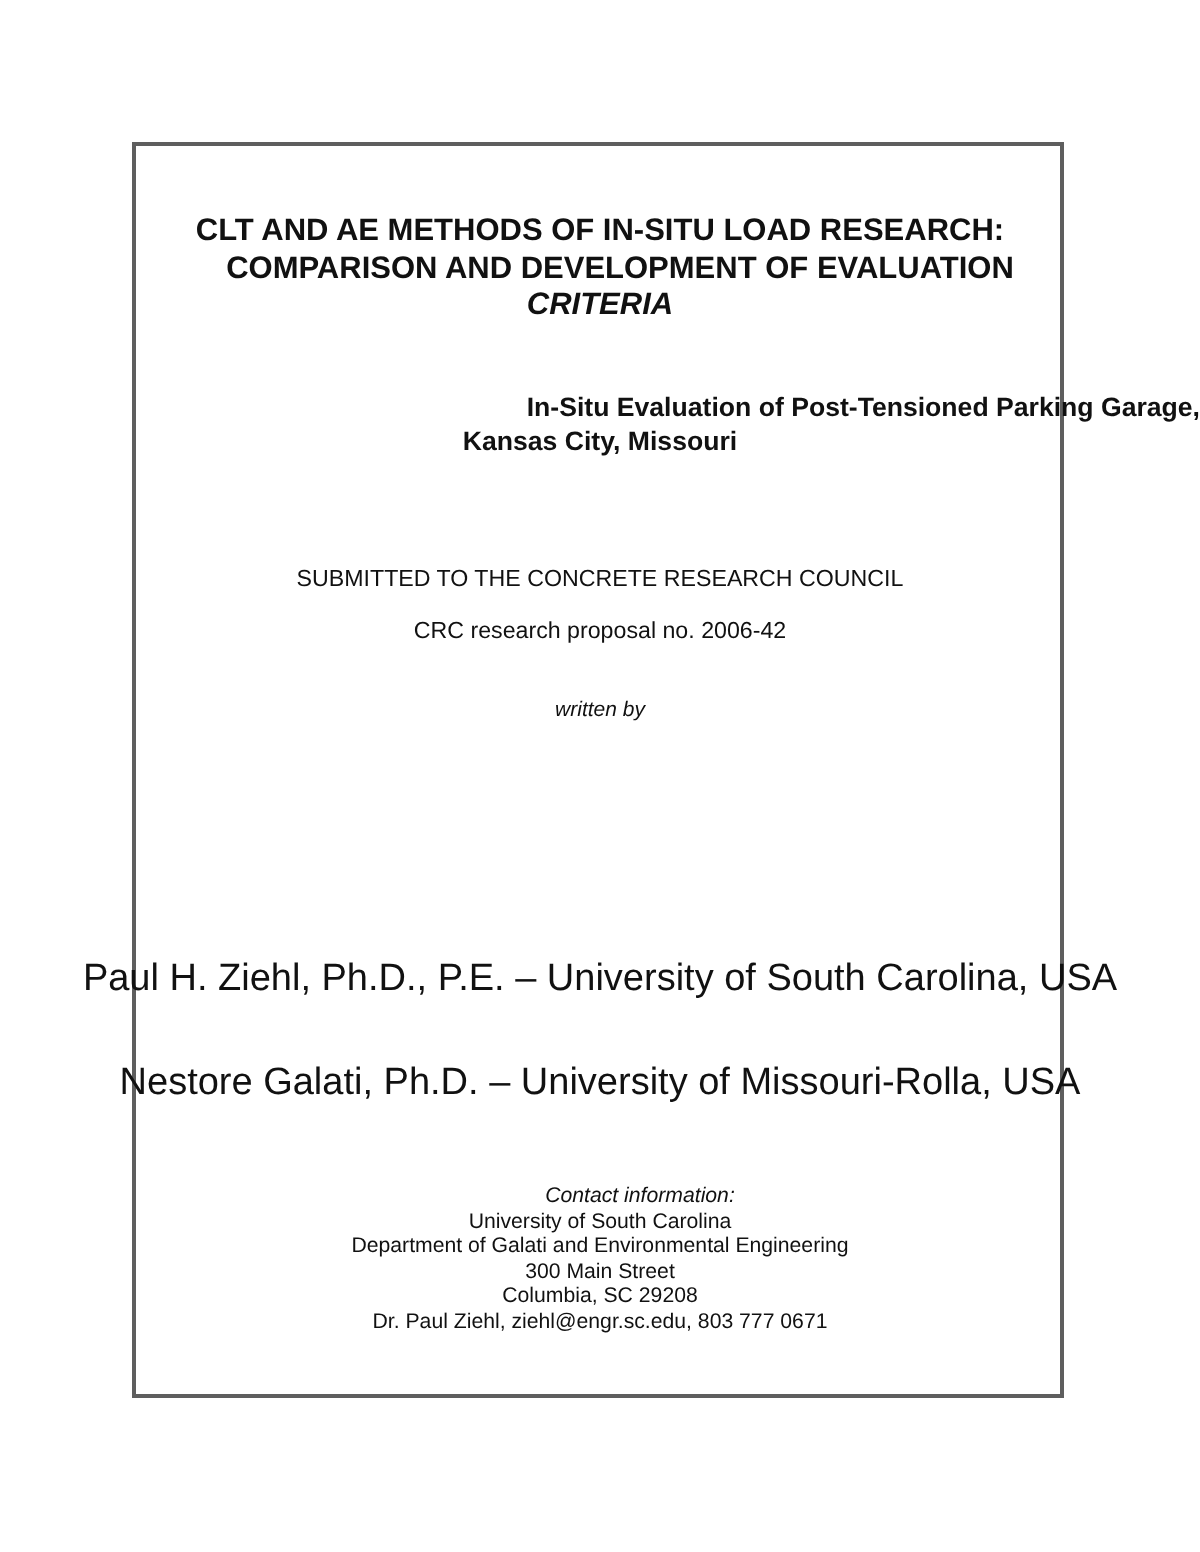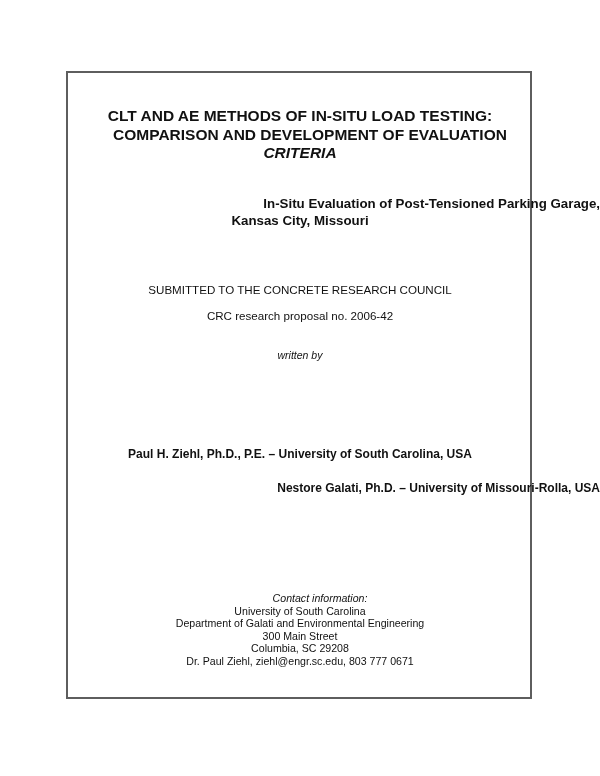--- a/index.html
+++ b/index.html
@@ -44,54 +44,55 @@
     }
     .submitted {
       font-size: 11.6px;
       line-height: 14px;
     }
     .written {
       font-size: 10.5px;
       line-height: 13px;
     }
     .author {
-      font-weight: bold;
-      font-size: 12px;
+      font-weight: normal;
+      font-size: 19px;
       line-height: 16px;
+      margin-top: 36px;
     }
     .contact {
       font-size: 10.6px;
       line-height: 12.6px;
     }
     .italic { font-style: italic; }
   </style>
 </head>
 <body>
 
 <div class="frame"></div>
 
 <div>
-  <div class="line title" style="top:107px;">CLT AND AE METHODS OF IN-SITU LOAD TESTING:</div>
+  <div class="line title" style="top:107px;">CLT AND AE METHODS OF IN-SITU LOAD RESEARCH:</div>
   <div class="line title" style="top:125.5px;padding-left:10px;">COMPARISON AND DEVELOPMENT OF EVALUATION</div>
   <div class="line title" style="top:144px;font-style:italic;">CRITERIA</div>
 </div>
 
 <div>
   <div class="line subtitle" style="top:195px;text-align:right;">In-Situ Evaluation of Post-Tensioned Parking Garage,</div>
   <div class="line subtitle" style="top:212px;">Kansas City, Missouri</div>
 </div>
 
 <div class="line submitted" style="top:283px;text-align:center;">SUBMITTED TO THE CONCRETE RESEARCH COUNCIL</div>
 <div class="line submitted" style="top:309px;">CRC research proposal no. 2006-42</div>
 
 <div class="line written" style="top:349px;font-style:italic;">written by</div>
 
 <div>
   <div class="line author" style="top:446px;">Paul H. Ziehl, Ph.D., P.E. – University of South Carolina, USA</div>
-  <div class="line author" style="top:480px;text-align:right;">Nestore Galati, Ph.D. – University of Missouri-Rolla, USA</div>
+  <div class="line author" style="top:498px;">Nestore Galati, Ph.D. – University of Missouri-Rolla, USA</div>
 </div>
 
 <div>
   <div class="line contact italic" style="top:592px;margin-left:20px;">Contact information:</div>
   <div class="line contact" style="top:604.6px;">University of South Carolina</div>
   <div class="line contact" style="top:617.2px;">Department of Galati and Environmental Engineering</div>
   <div class="line contact" style="top:629.8px;">300  Main Street</div>
   <div class="line contact" style="top:642.4px;">Columbia, SC 29208</div>
   <div class="line contact" style="top:655px;">Dr. Paul Ziehl, ziehl@engr.sc.edu, 803 777 0671</div>
 </div>

